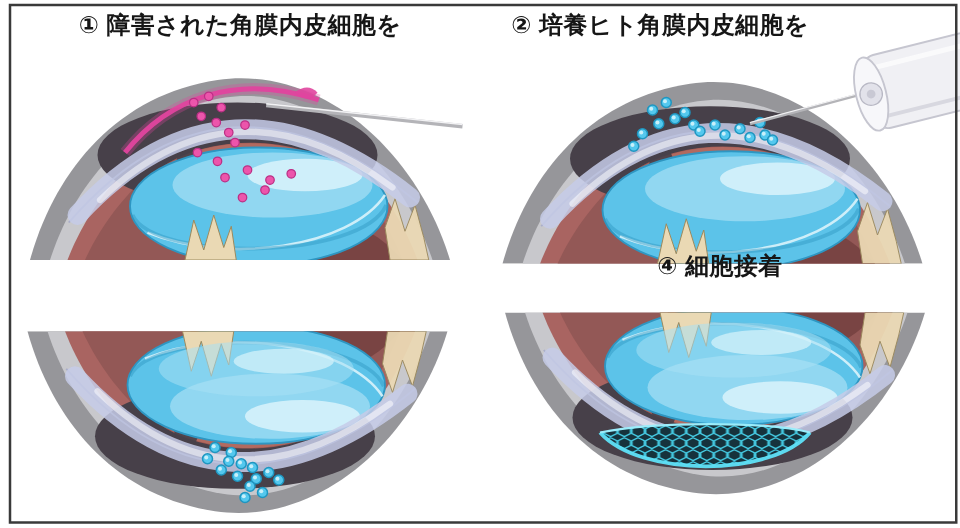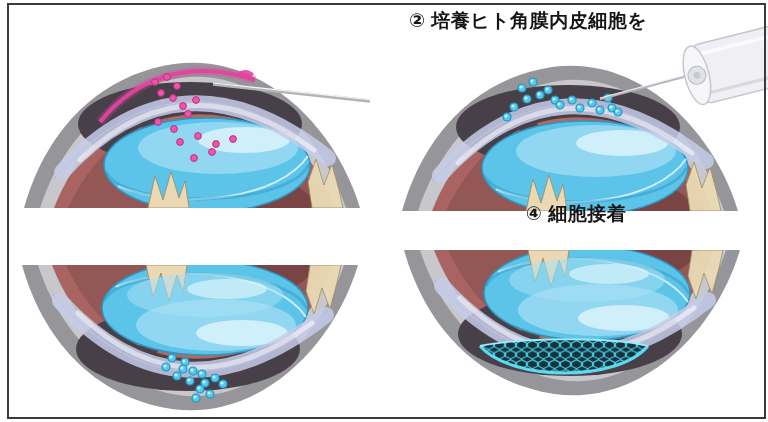--- a/index.html
+++ b/index.html
@@ -87,20 +87,21 @@
         <path class="s-core" stroke-width="1.5" opacity=".7" d="M 33 118 Q 158 -26 312 102"></path>
         <path class="s-cor" stroke-width="16" stroke-linecap="round" d="M 40 112 Q 160 -18 306 98"></path>
         <path class="s-cors" stroke-width="5" stroke-linecap="round" d="M 58 100 Q 165 -4 292 90"></path>
       </g>
     </defs>
   </svg>
 
   
   <div class="panel" id="p1">
     <div class="cap center">
+      <div class="l1">① 障害された角膜内皮細胞を</div>
     </div>
     <svg class="illu" viewBox="0 0 384 211">
       <use href="#eyeBase" transform="translate(22,60)"></use>
       <g>
         <path class="s-pstrip" stroke-width="9" opacity=".3" d="M 100 122 C 135 78 190 58 255 80"></path>
         <path class="s-pstrip" stroke-width="4" opacity=".95" d="M 100 122 C 135 78 190 58 255 80"></path>
         <path class="f-pstrip" opacity=".9" d="M 236 74 q 10 -8 18 0 q -8 10 -18 0 Z"></path>
       </g>
       <g>
         <circle class="f-pcell" cx="155" cy="82" r="3.4"></circle>

